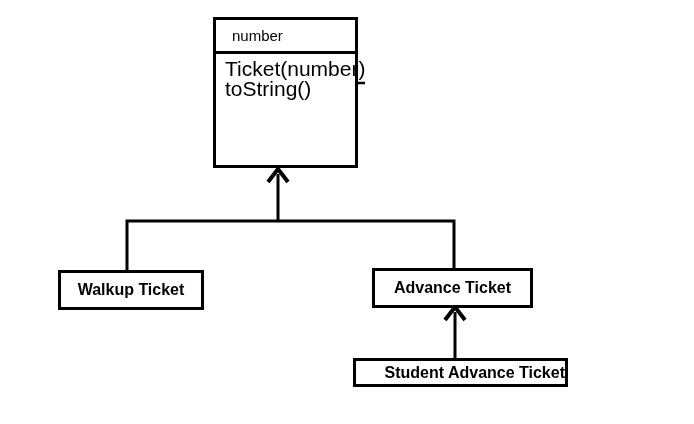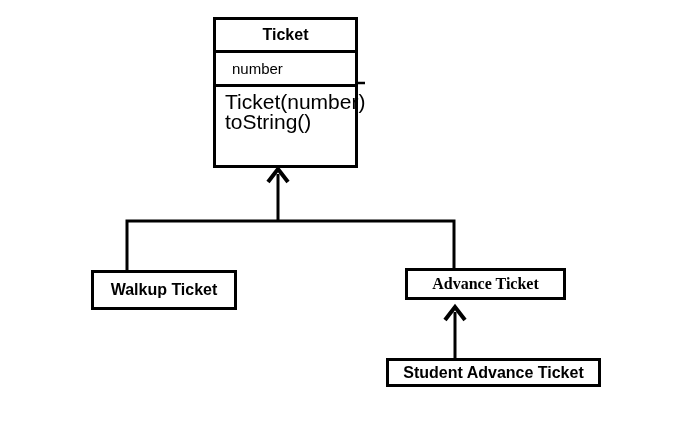--- a/index.html
+++ b/index.html
@@ -25,42 +25,41 @@
   }
   .cmp-attrs {
     height: 31px; line-height: 31px;
     border-bottom: 3px solid #000000;
     font-size: 15px; padding-left: 16px;
   }
   .cmp-methods { padding: 5px 0 0 9px; font-size: 21px; line-height: 20px; }
   .method-italic { font-style: italic; }
   .leaf-box {
     display: flex; align-items: center; justify-content: center;
-    font-weight: bold; font-size: 16px; margin-left: 33px;
+    font-weight: bold; font-size: 16px;
   }
   .walkup-box  { left: 58px;  top: 270px; width: 146px; height: 40px; }
-  .advance-box { left: 372px; top: 268px; width: 161px; height: 32px; font-family: Liberation Serif, serif; }
-  .student-box { left: 353px; top: 358px; width: 215px; height: 29px; }
+  .advance-box { left: 372px; top: 268px; width: 161px; height: 40px; }
+  .student-box { left: 353px; top: 358px; width: 215px; height: 29px; justify-content: flex-end; }
 </style>
 </head>
 <body>
 
 <svg class="connectors" viewBox="0 0 694 424" xmlns="http://www.w3.org/2000/svg" aria-hidden="true">
   <g stroke="#000000" fill="none">
     <path d="M127 271 L127 221 L454 221 L454 269" stroke-width="3"></path>
     <path d="M278 221 L278 174" stroke-width="3"></path>
     <path d="M268 182 L278 169 L288 182" stroke-width="4"></path>
     <path d="M455 358 L455 312" stroke-width="3"></path>
     <path d="M445 320 L455 307 L465 320" stroke-width="4"></path>
     <path d="M357 83 L365 83" stroke-width="2.5"></path>
   </g>
 </svg>
 
 <div class="class-box ticket-box">
-  <div class="cmp-title">Ticket</div>
   <div class="cmp-attrs">number</div>
   <div class="cmp-methods">
     <div>Ticket(number)</div>
     <div>toString()</div>
   </div>
 </div>
 
 <div class="class-box leaf-box walkup-box">
   <span>Walkup Ticket</span>
 </div>

